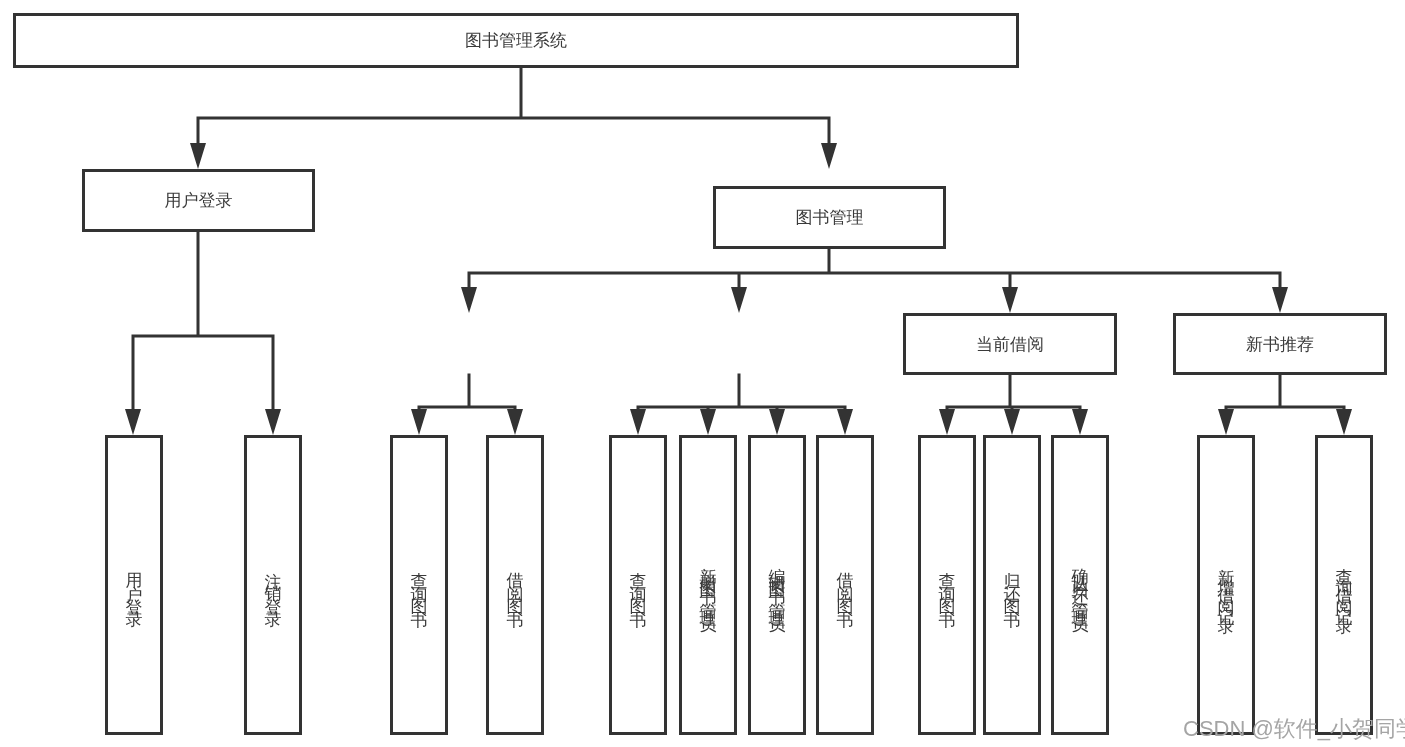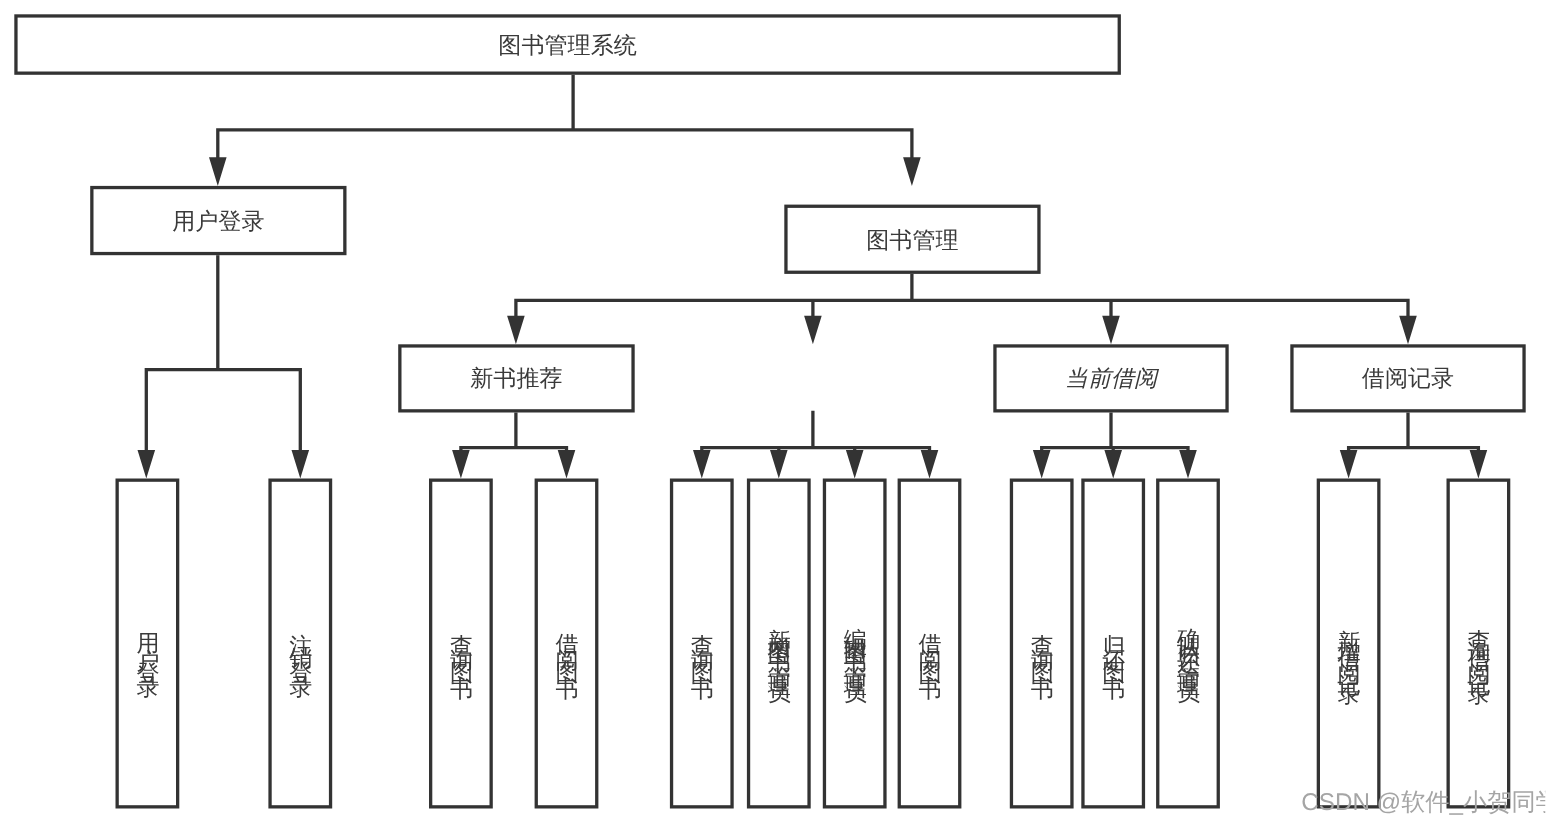--- a/index.html
+++ b/index.html
@@ -24,21 +24,21 @@
   }
   .node {
     position: absolute;
     box-sizing: border-box;
     background: #ffffff;
     border: 3px solid #333333;
     display: flex;
     align-items: center;
     justify-content: center;
     color: #3a3a3a;
-    font-size: 21px;
+    font-size: 17px;
     z-index: 1;
     text-align: center;
   }
   .leaf span {
     writing-mode: vertical-rl;
     line-height: 1;
   }
   .ls-4 { letter-spacing: 13px; }
   .ls-6 { letter-spacing: 10px; }
   .ls-9 { letter-spacing: 7px; }
@@ -85,28 +85,25 @@
     <span>图书管理系统</span>
   </div>
 
   <div class="node" style="left:82px; top:169px; width:233px; height:63px;">
     <span>用户登录</span>
   </div>
   <div class="node" style="left:713px; top:169px; width:233px; height:63px;margin-top:17px;">
     <span>图书管理</span>
   </div>
 
-  <div class="node" style="left:362px; top:313px; width:215px; height:62px;">
-    <span>新书推荐</span>
-  </div>
-  <div class="node" style="left:903px; top:313px; width:214px; height:62px;font-style:italic;">
+  <div class="node" style="left:903px; top:313px; width:214px; height:62px;">
     <span>当前借阅</span>
   </div>
   <div class="node" style="left:1173px; top:313px; width:214px; height:62px;">
-    <span>借阅记录</span>
+    <span>新书推荐</span>
   </div>
 
   <div class="node leaf" style="left:105px; top:435px; width:58px; height:300px;">
     <span class="ls-4">用户登录</span>
   </div>
   <div class="node leaf" style="left:244px; top:435px; width:58px; height:300px;">
     <span class="ls-4">注销登录</span>
   </div>
 
   <div class="node leaf" style="left:390px; top:435px; width:58px; height:300px;">

